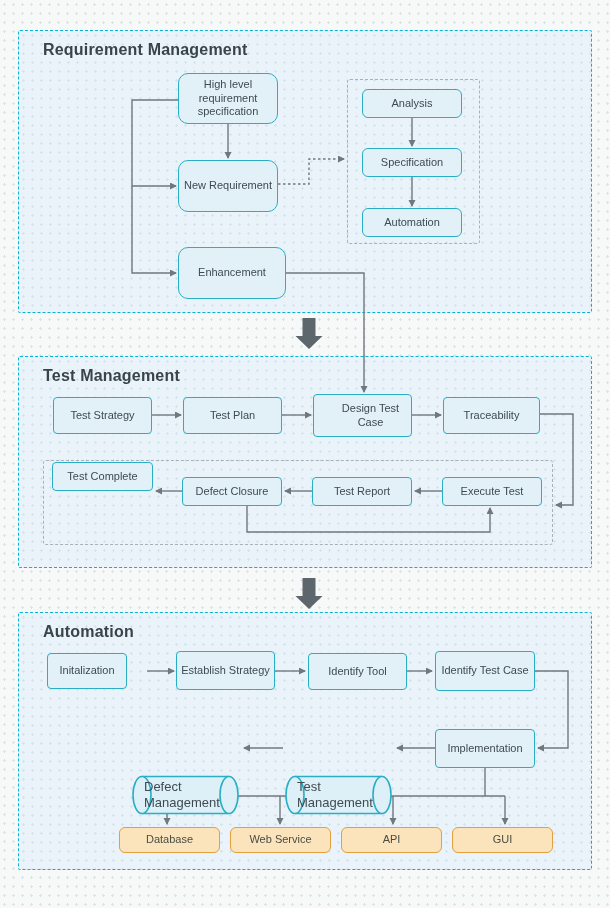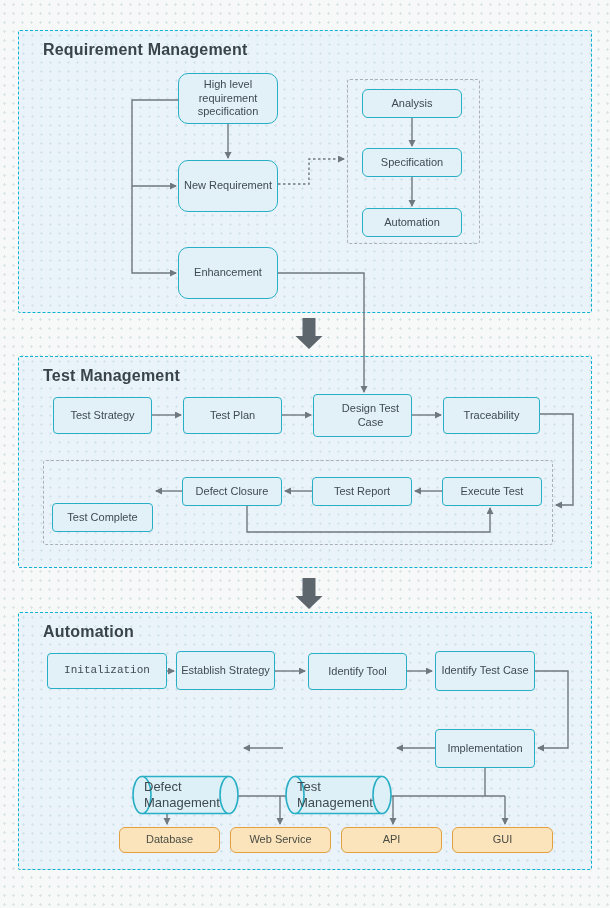--- a/index.html
+++ b/index.html
@@ -124,21 +124,21 @@
     <polygon points="302.5,318 315.5,318 315.5,336 322.5,336 309,349 295.5,336 302.5,336" fill="#5d666c"></polygon>
     <polygon points="302.5,578 315.5,578 315.5,596 322.5,596 309,609 295.5,596 302.5,596" fill="#5d666c"></polygon>
   </svg>
 
   <div class="node r10" style="left:178px;top:73px;width:100px;height:51px;">
     <span>High level requirement specification</span>
   </div>
   <div class="node r10" style="left:178px;top:160px;width:100px;height:52px;">
     <span>New Requirement</span>
   </div>
-  <div class="node r10" style="left:178px;top:247px;width:100px;height:52px;">
+  <div class="node r10" style="left:178px;top:247px;width:108px;height:52px;">
     <span>Enhancement</span>
   </div>
   <div class="node r6" style="left:362px;top:89px;width:100px;height:29px;">
     <span>Analysis</span>
   </div>
   <div class="node r6" style="left:362px;top:148px;width:100px;height:29px;">
     <span>Specification</span>
   </div>
   <div class="node r6" style="left:362px;top:208px;width:100px;height:29px;">
     <span>Automation</span>
@@ -149,34 +149,34 @@
   </div>
   <div class="node r4" style="left:183px;top:397px;width:99px;height:37px;">
     <span>Test Plan</span>
   </div>
   <div class="node r4" style="left:313px;top:394px;width:99px;height:43px;padding-left:20px;">
     <span>Design Test Case</span>
   </div>
   <div class="node r4" style="left:443px;top:397px;width:97px;height:37px;">
     <span>Traceability</span>
   </div>
-  <div class="node r4" style="left:52px;top:503px;width:101px;height:29px;">
+  <div class="node r4" style="left:52px;top:462px;width:101px;height:29px;">
     <span>Test Complete</span>
   </div>
   <div class="node r4" style="left:182px;top:477px;width:100px;height:29px;">
     <span>Defect Closure</span>
   </div>
   <div class="node r4" style="left:312px;top:477px;width:100px;height:29px;">
     <span>Test Report</span>
   </div>
   <div class="node r4" style="left:442px;top:477px;width:100px;height:29px;">
     <span>Execute Test</span>
   </div>
 
-  <div class="node r4" style="left:47px;top:653px;width:120px;height:36px;font-family:Liberation Mono, monospace;">
+  <div class="node r4" style="left:47px;top:653px;width:80px;height:36px;">
     <span>Initalization</span>
   </div>
   <div class="node r4" style="left:176px;top:651px;width:99px;height:39px;">
     <span>Establish Strategy</span>
   </div>
   <div class="node r4" style="left:308px;top:653px;width:99px;height:37px;">
     <span>Identify Tool</span>
   </div>
   <div class="node r4" style="left:435px;top:651px;width:100px;height:40px;">
     <span>Identify Test Case</span>

